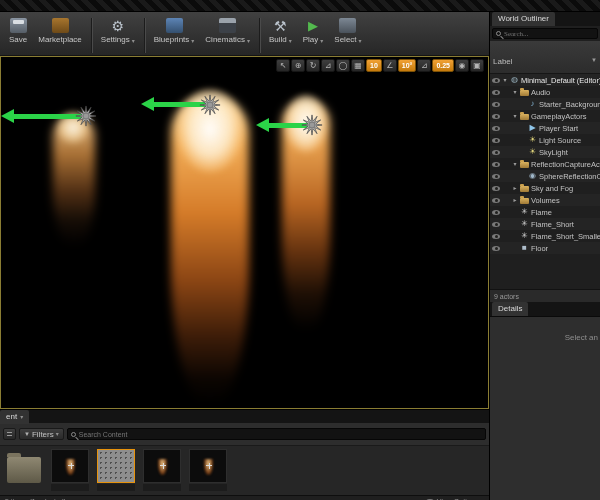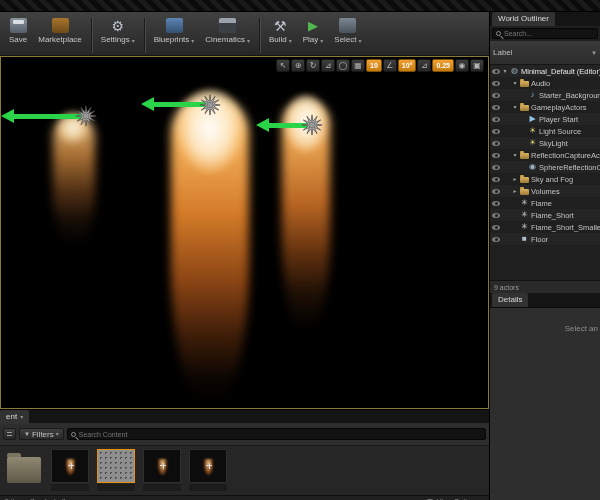--- a/index.html
+++ b/index.html
@@ -73,26 +73,26 @@
 
 #right-panel{position:absolute;left:489px;top:12px;width:111px;height:488px;
   background:#1f1f1f;border-left:1px solid #000}
 .tabstrip{height:14px;background:#141414;display:flex;align-items:flex-start;padding-left:2px}
 .tab{background:#323232;color:#dadada;font-size:8px;line-height:1;padding:3px 6px;
   border-radius:2px 2px 0 0;display:flex;gap:3px;align-items:center;white-space:nowrap}
 .wo-search{height:15px;padding:2px;display:flex}
 .searchbox{flex:1;display:flex;align-items:center;gap:3px;background:#121212;
   border:1px solid #060606;border-radius:2px;padding:0 3px;min-width:0}
 .searchbox input{flex:1;min-width:0;background:transparent;border:none;outline:none;
-  color:#aaa;font-size:7px;font-family:Liberation Sans, sans-serif}
+  color:#aaa;font-size:7px;font-family:Liberation Serif, serif}
 .mag{width:5px;height:5px;border:1px solid #8a8a8a;border-radius:50%;position:relative;flex:none}
 .mag::after{content:"";position:absolute;width:4px;height:1px;background:#8a8a8a;
   transform:rotate(45deg);left:3px;top:5px}
-.wo-header{height:24px;background:linear-gradient(#3a3a3a,#2c2c2c);display:flex;align-items:center;
-  padding:0 3px;font-size:8px;color:#bdbdbd;border-bottom:1px solid #161616}
+.wo-header{height:15px;background:linear-gradient(#3a3a3a,#2c2c2c);display:flex;
+  padding:16px 3px;font-size:8px;color:#bdbdbd;border-bottom:1px solid #161616}
 .wo-header .sorti{margin-left:auto;font-size:6px;color:#999}
 #wo-tree{height:192px;overflow:hidden}
 .orow{height:12px;display:flex;align-items:center;gap:2px;padding-left:2px;
   font-size:7.5px;color:#c2c2c2;white-space:nowrap;overflow:hidden}
 .orow:nth-child(odd){background:#242424}
 .orow .root{color:#e8e8e8}
 .ind1{width:8px;flex:none}.ind2{width:16px;flex:none}
 .eye{width:8px;height:5px;background:#7a7a7a;border-radius:50%;position:relative;flex:none}
 .eye::after{content:"";position:absolute;left:2.5px;top:1px;width:3px;height:3px;background:#21211f;border-radius:50%}
 .crt{width:6px;font-size:6px;color:#9a9a9a;text-align:center;flex:none;line-height:1}

